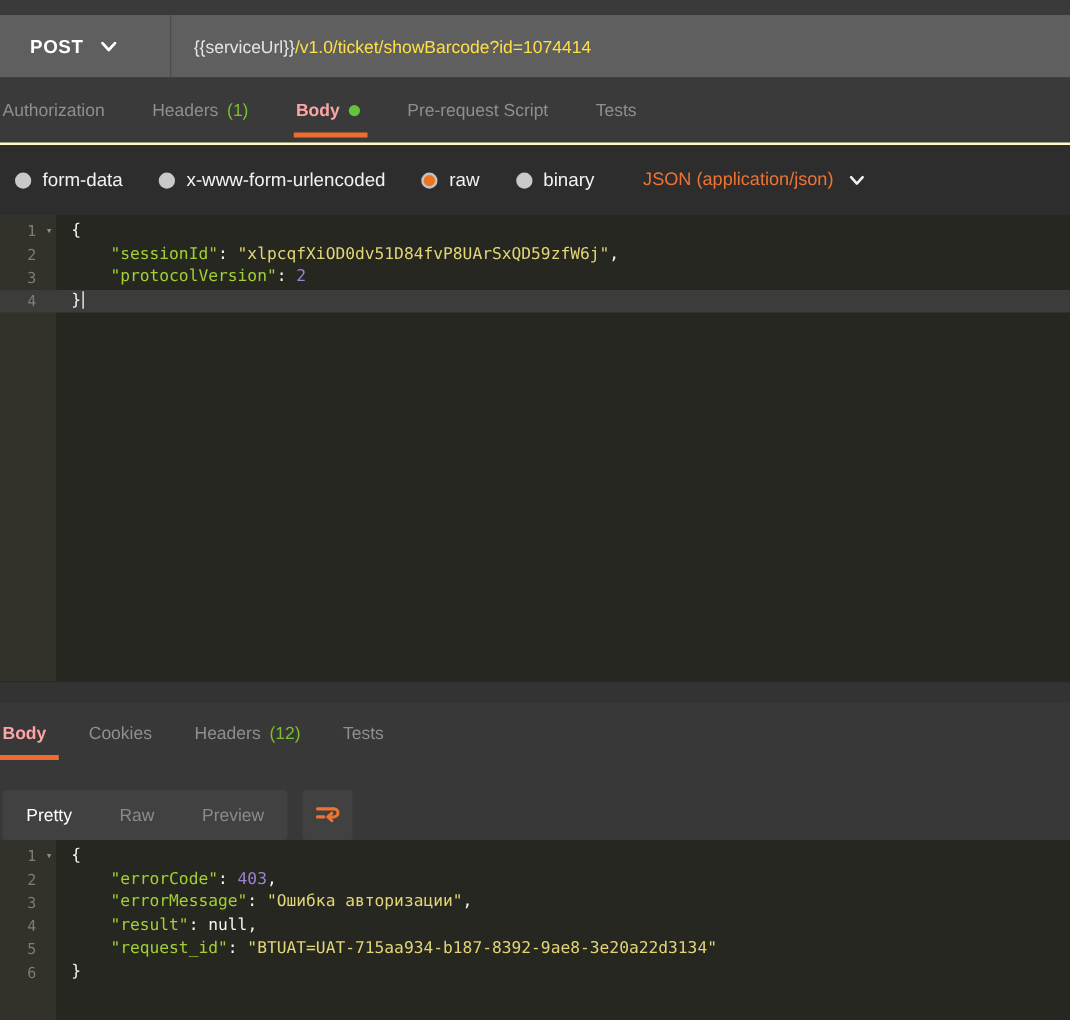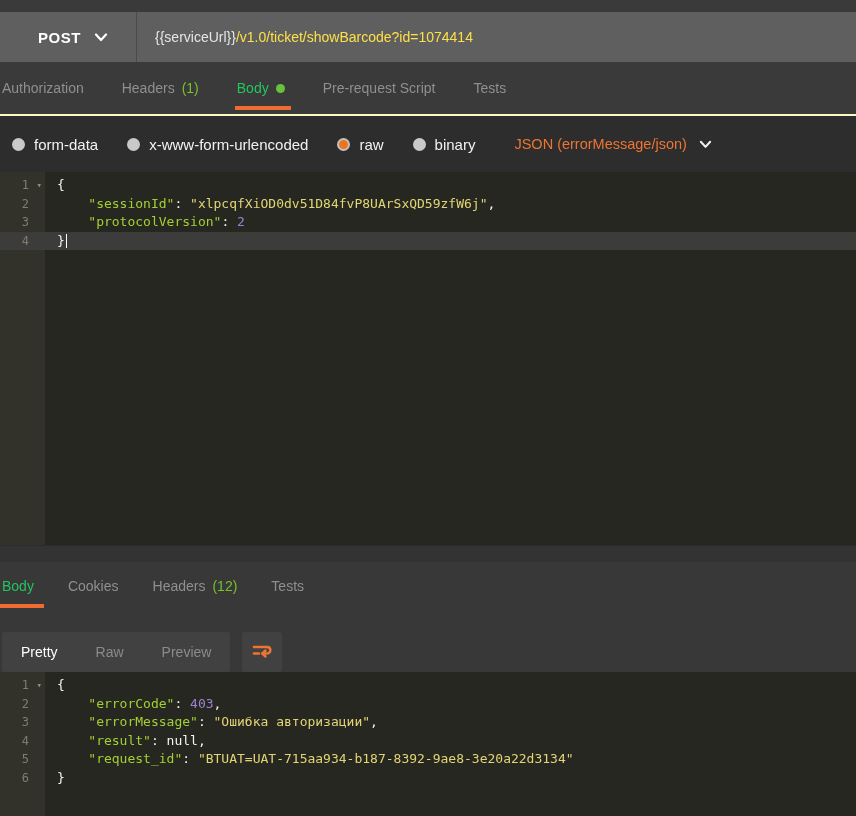--- a/index.html
+++ b/index.html
@@ -2,35 +2,35 @@
 <html><head>
 <meta charset="utf-8">
 <style>
   html,body{margin:0;padding:0;background:#333;}
   .screen{position:relative;width:856px;height:816px;background:#333333;overflow:hidden;
           font-family:"Liberation Sans",sans-serif;-webkit-font-smoothing:antialiased;}
 
   
   .top-strip{height:12px;background:#3a3a3a;}
   .url-row{height:50px;background:#5f5f5f;display:flex;align-items:stretch;}
-  .method-box{width:137px;display:flex;align-items:center;padding-left:38px;box-sizing:border-box;
+  .method-box{width:137px;display:flex;align-items:center;padding-left:24px;box-sizing:border-box;
               border-right:1px solid #4b4b4b;cursor:pointer;}
   .method-label{color:#ffffff;font-size:15px;font-weight:700;letter-spacing:.5px;}
   .method-box svg{margin-left:13px;}
   .url-field{flex:1;display:flex;align-items:center;padding-left:18px;font-size:14px;color:#e9e9e9;}
   .url-var{color:#e5e5e5;}
   .url-path{color:#fde047;}
 
   
   .req-tabs{height:54px;background:#3a3a3a;border-bottom:2px solid #fef9c3;display:flex;align-items:center;
             padding-left:2px;box-sizing:border-box;}
   .tab{position:relative;height:100%;display:flex;align-items:center;gap:7px;color:#8f8f8f;font-size:14px;
        margin-right:38px;cursor:pointer;}
   .tab .count{color:#79c02c;}
-  .tab.active{color:#22c55e;font-weight:400;}
+  .tab.active{color:#fca5a5;font-weight:700;}
   .tab.active::after{content:"";position:absolute;left:-2px;right:-6px;bottom:4px;height:4px;background:#ef6b31;}
   .green-dot{width:9px;height:9px;border-radius:50%;background:#66c13b;}
 
   
   .body-type-row{height:56px;background:#2d2d2d;display:flex;align-items:center;padding-left:12px;}
   .radio-group{display:flex;align-items:center;gap:9px;margin-right:29px;cursor:pointer;}
   .radio{width:13px;height:13px;border-radius:50%;background:#c9c9c9;box-sizing:border-box;flex:none;}
   .radio.selected{background:#ee7321;border:2px solid #c2c2c2;}
   .radio-label{color:#f2f2f2;font-size:15px;}
   .content-type{display:flex;align-items:center;gap:12px;margin-left:10px;cursor:pointer;}
@@ -123,21 +123,21 @@
     </div>
     <div class="radio-group">
       <span class="radio selected"></span>
       <span class="radio-label">raw</span>
     </div>
     <div class="radio-group">
       <span class="radio"></span>
       <span class="radio-label">binary</span>
     </div>
     <div class="content-type">
-      <span class="content-type-label">JSON (errorMessage/json)</span>
+      <span class="content-type-label">JSON (application/json)</span>
       <svg width="13" height="9" viewBox="0 0 14 9">
         <polyline points="2,1.5 7,7 12,1.5" fill="none" stroke="#f0f0f0" stroke-width="2.2" stroke-linecap="round" stroke-linejoin="round"></polyline>
       </svg>
     </div>
   </div>
 
   <div class="editor editor-request">
     <div class="gutter-bg"></div>
     <div class="lines">
         <div class="code-row">

